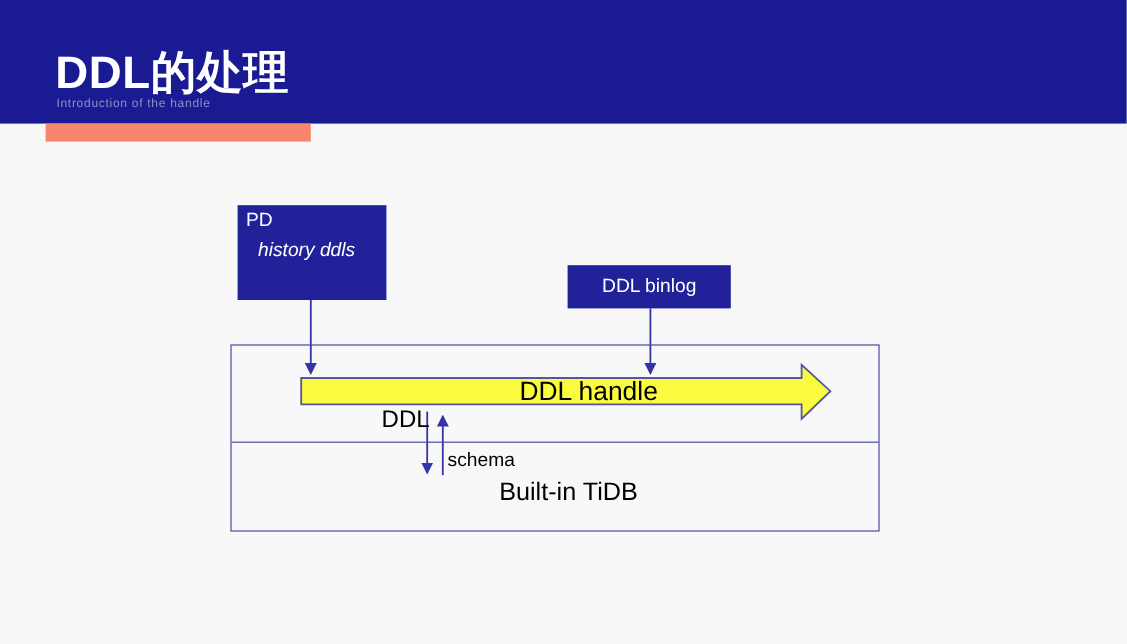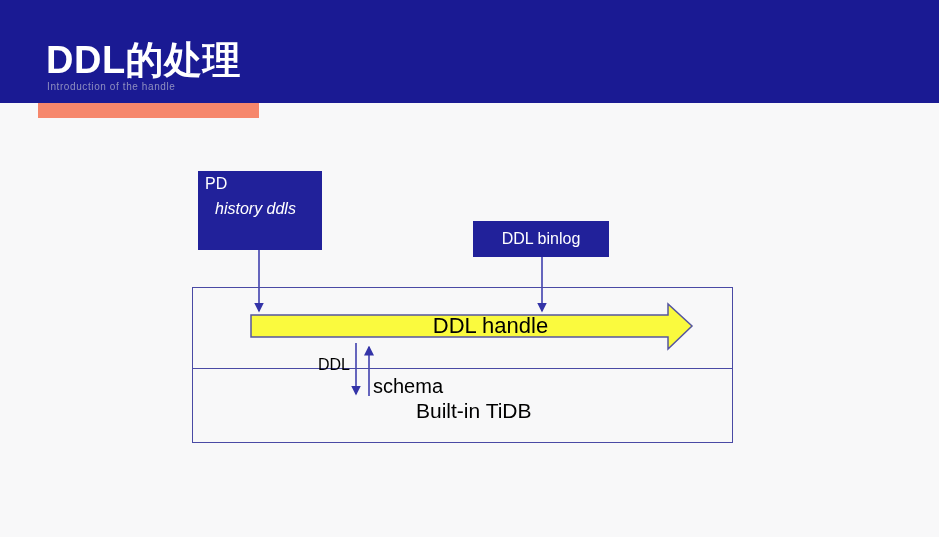--- a/index.html
+++ b/index.html
@@ -91,29 +91,29 @@
   .handle-label{
     position:absolute;left:251px;top:315px;
     width:417px;height:22px;
     text-align:center;line-height:22px;
     color:var(--label-text);
     font-size:22px;
     white-space:nowrap;
     margin-left:31px;
   }
   .ddl-label{
-    position:absolute;left:318px;top:356px;
+    position:absolute;left:318px;top:339px;
     color:var(--label-text);
-    font-size:16px;
+    font-size:20px;
     white-space:nowrap;
   }
   .schema-label{
     position:absolute;left:373px;top:375px;
     color:var(--label-text);
-    font-size:20px;
+    font-size:16px;
     white-space:nowrap;
   }
   .tidb-label{
     position:absolute;left:416px;top:399px;
     color:var(--label-text);
     font-size:21px;
     white-space:nowrap;
   }
 </style>
 </head>

